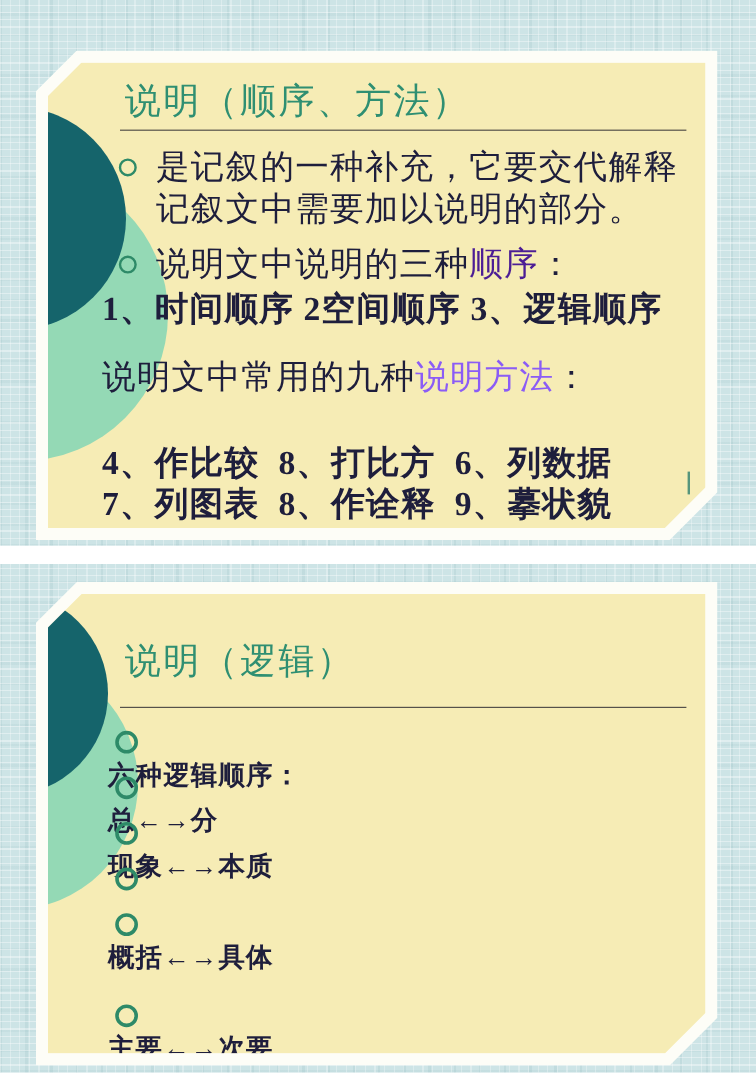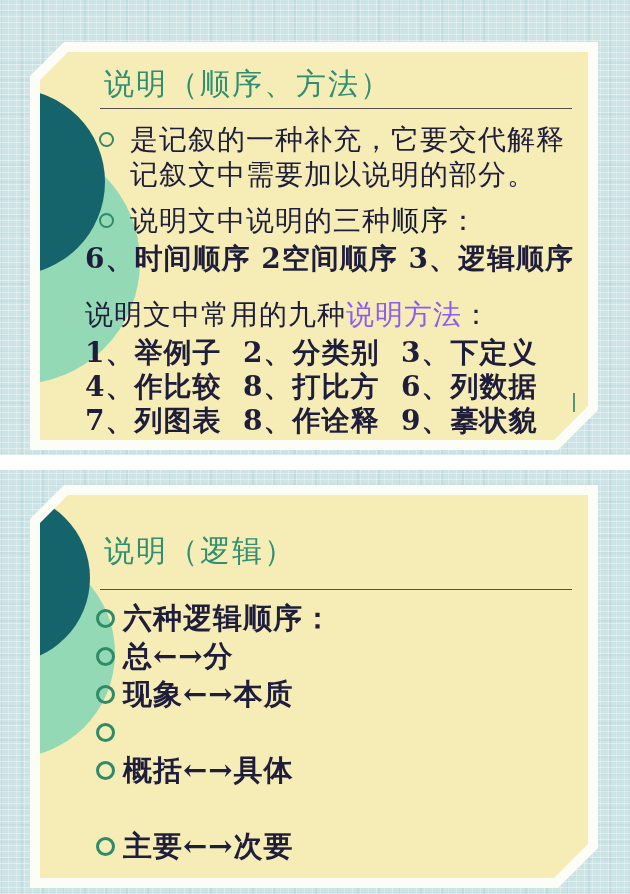--- a/index.html
+++ b/index.html
@@ -2,21 +2,21 @@
 <html><head>
 <meta charset="utf-8">
 <style>
   html,body{margin:0;padding:0;}
   body{
     width:630px;height:894px;
     background:#ffffff;
     font-family:"DejaVu Serif","Liberation Serif",serif;
     overflow:hidden;
   }
-  .page{position:relative;width:630px;height:894px;}
+  .page{position:relative;width:630px;height:894px;font-family:Liberation Serif, serif;}
 
   
   .panel{
     position:relative;width:630px;
     background-color:#cde4e6;
     background-image:
       repeating-linear-gradient(0deg, rgba(255,255,255,0.38) 0 1px, transparent 1px 6px),
       repeating-linear-gradient(90deg, rgba(255,255,255,0.30) 0 1px, transparent 1px 8px),
       repeating-linear-gradient(90deg, rgba(130,175,180,0.16) 0 2px, transparent 2px 21px),
       repeating-linear-gradient(0deg, rgba(130,175,180,0.10) 0 2px, transparent 2px 17px);
@@ -65,36 +65,36 @@
     color:#1e1e3c;font-size:28px;line-height:35px;letter-spacing:1px;
     display:flex;align-items:flex-start;
   }
   .ring{
     flex:0 0 auto;display:inline-block;
     width:11px;height:11px;border:2px solid #2e8a68;border-radius:50%;
     margin:10px 16px 0 14px;background:transparent;
   }
   .txt{display:inline;white-space:pre-wrap;}
   .plain{display:block;white-space:pre-wrap;}
-  .orange{color:#0f172a;}
+  .orange{color:#4c1d95;}
   .red{color:#8b5cf6;}
 
   .b1{top:70px;}
   .b2{top:151px;}
   .b3{top:190px;font-weight:700;line-height:34px;}
   .b4{top:245px;}
   .m1{top:283px;font-weight:700;}
   .m2{top:317px;font-weight:700;}
   .m3{top:351px;font-weight:700;}
 
   
   .row2{
     position:absolute;left:50px;right:10px;
-    color:#1e1e3c;font-size:29px;line-height:36px;letter-spacing:1px;
-    font-weight:700;display:flex;align-items:flex-start;
+    color:#1e1e3c;font-size:22px;line-height:36px;letter-spacing:1px;
+    font-weight:700;display:flex;align-items:flex-start;flex-direction:column;
   }
   .row2 .ring{width:13px;height:13px;border-width:3px;margin:9px 8px 0 6px;}
   .r0{top:105px;} .r1{top:143px;} .r2{top:181px;} .r3{top:219px;}
   .r4{top:257px;} .r5{top:295px;} .r6{top:333px;}
 
   .artifact{
     position:absolute;left:533px;top:341px;width:2px;height:19px;
     background:#2e7f6e;opacity:.8;
   }
 </style>
@@ -115,25 +115,24 @@
         <div class="row b1">
           <span class="ring"></span>
           <span class="txt">是记叙的一种补充，它要交代解释记叙文中需要加以说明的部分。</span>
         </div>
 
         <div class="row b2">
           <span class="ring"></span>
           <span class="txt"><span>说明文中说明的三种</span><span class="orange">顺序</span><span>：</span></span>
         </div>
 
-        <div class="row plain b3">6、时间顺序 2空间顺序 3、逻辑顺序</div>
+        <div class="row plain b3">1、时间顺序 2空间顺序 3、逻辑顺序</div>
 
         <div class="row plain b4"><span>说明文中常用的九种</span><span class="red">说明方法</span><span>：</span></div>
 
-        <div class="row plain m1">1、举例子  2、分类别  3、下定义</div>
         <div class="row plain m2">4、作比较  8、打比方  6、列数据</div>
         <div class="row plain m3">7、列图表  8、作诠释  9、摹状貌</div>
 
         <div class="artifact"></div>
       </div>
     </div>
   </section>
 
   <div class="gap"></div>
 

